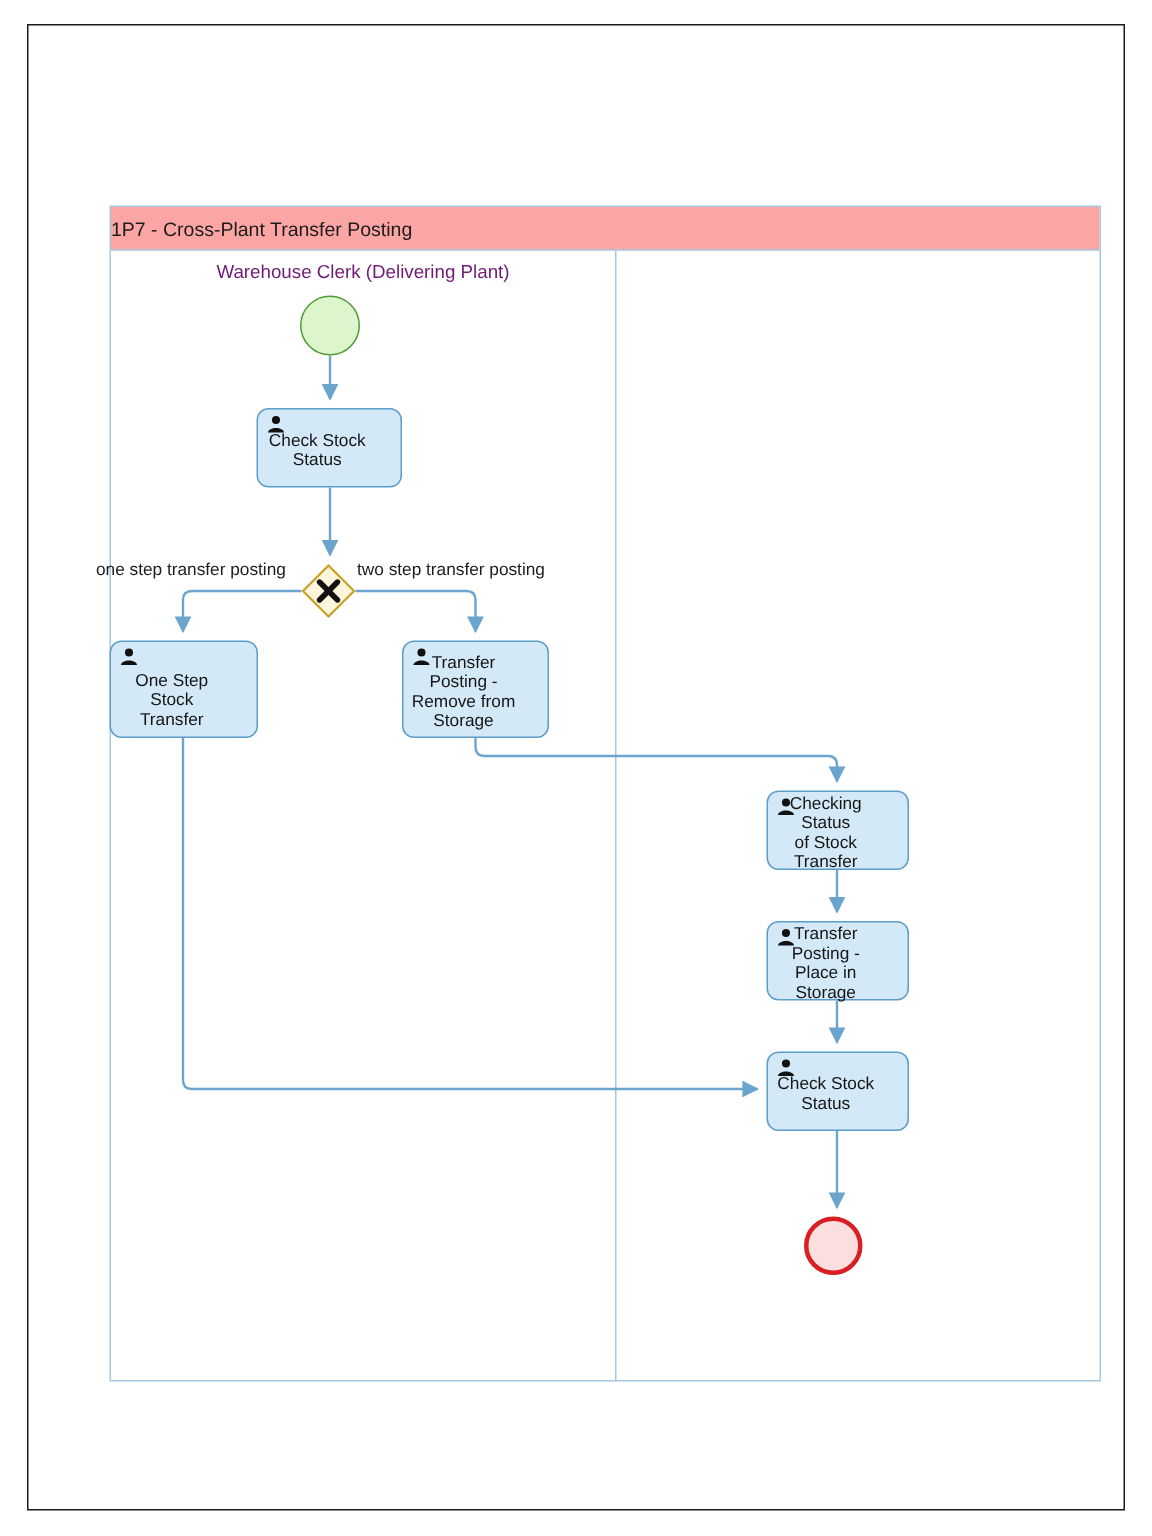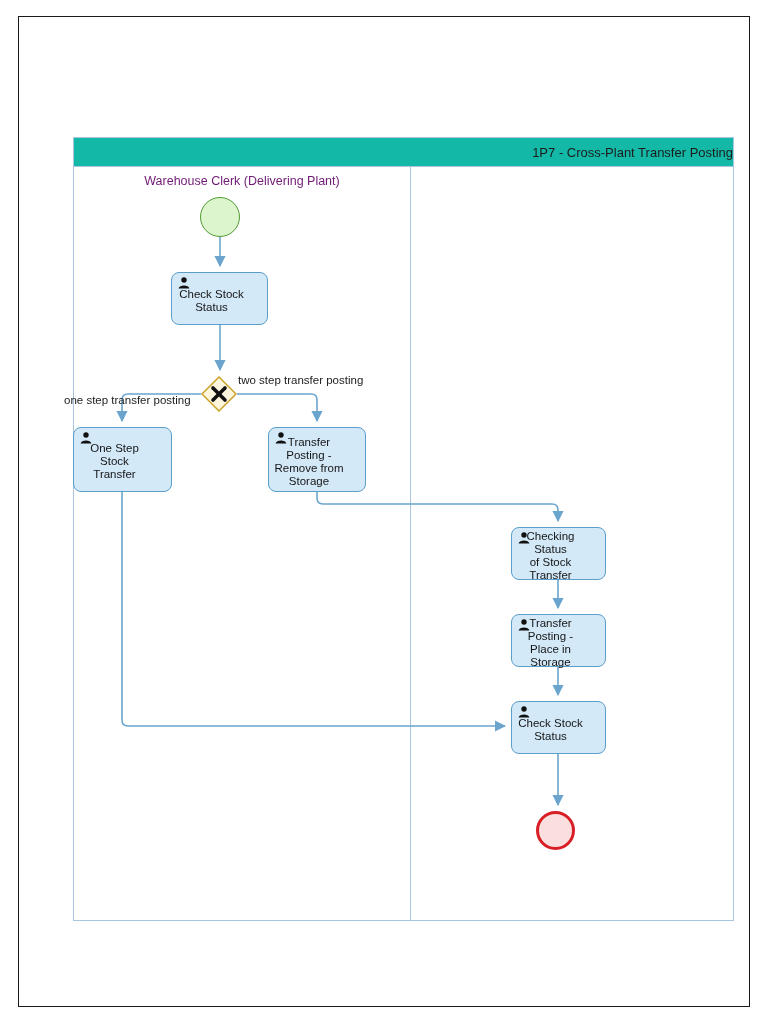--- a/index.html
+++ b/index.html
@@ -39,26 +39,26 @@
     border: 1px solid #a8c6e0;
     background: #ffffff;
   }
   #pool-title {
     position: absolute;
     left: 0;
     top: 0;
     width: 100%;
     height: 29px;
     box-sizing: border-box;
-    background: #14b8a6;
+    background: #fca5a5;
     border-bottom: 1px solid #a8c6e0;
     color: #1c1c1c;
     font-size: 13px;
     line-height: 29px;
-    text-align: right;
+    text-align: left;
     white-space: nowrap;
   }
   .lane-header {
     position: absolute;
     top: 30px;
     height: 26px;
     line-height: 26px;
     font-size: 12.5px;
     color: #701a75;
     text-align: center;
@@ -133,34 +133,34 @@
   .task-icon {
     position: absolute;
     left: 5px;
     top: 3px;
     width: 14px;
     height: 14px;
   }
   .task-icon svg { display: block; }
 
   #task-check-stock-status-1 { left: 171px; top: 272px; width: 97px; height: 53px; }
-  #task-one-step-stock-transfer { left: 73px; top: 427px; width: 99px; height: 65px; }
+  #task-one-step-stock-transfer { left: 73px; top: 427px; width: 99px; height: 65px; align-items: flex-end; }
   #task-transfer-posting-remove { left: 268px; top: 427px; width: 98px; height: 65px; }
   #task-checking-status-stock-transfer { left: 511px; top: 527px; width: 95px; height: 53px; }
   #task-transfer-posting-place { left: 511px; top: 614px; width: 95px; height: 53px; }
   #task-check-stock-status-2 { left: 511px; top: 701px; width: 95px; height: 53px; }
 
   
   .flow-label {
     position: absolute;
     font-size: 11.5px;
     color: #1c1c1c;
     white-space: nowrap;
   }
-  #flow-label-one-step { left: 64px; top: 374px; margin-top: 20px; }
+  #flow-label-one-step { left: 64px; top: 374px; }
   #flow-label-two-step { left: 238px; top: 374px; }
 </style>
 </head>
 <body>
 
 <div id="page-frame">
 
   <div id="pool">
 
     <div id="pool-title">1P7 - Cross-Plant Transfer Posting</div>

